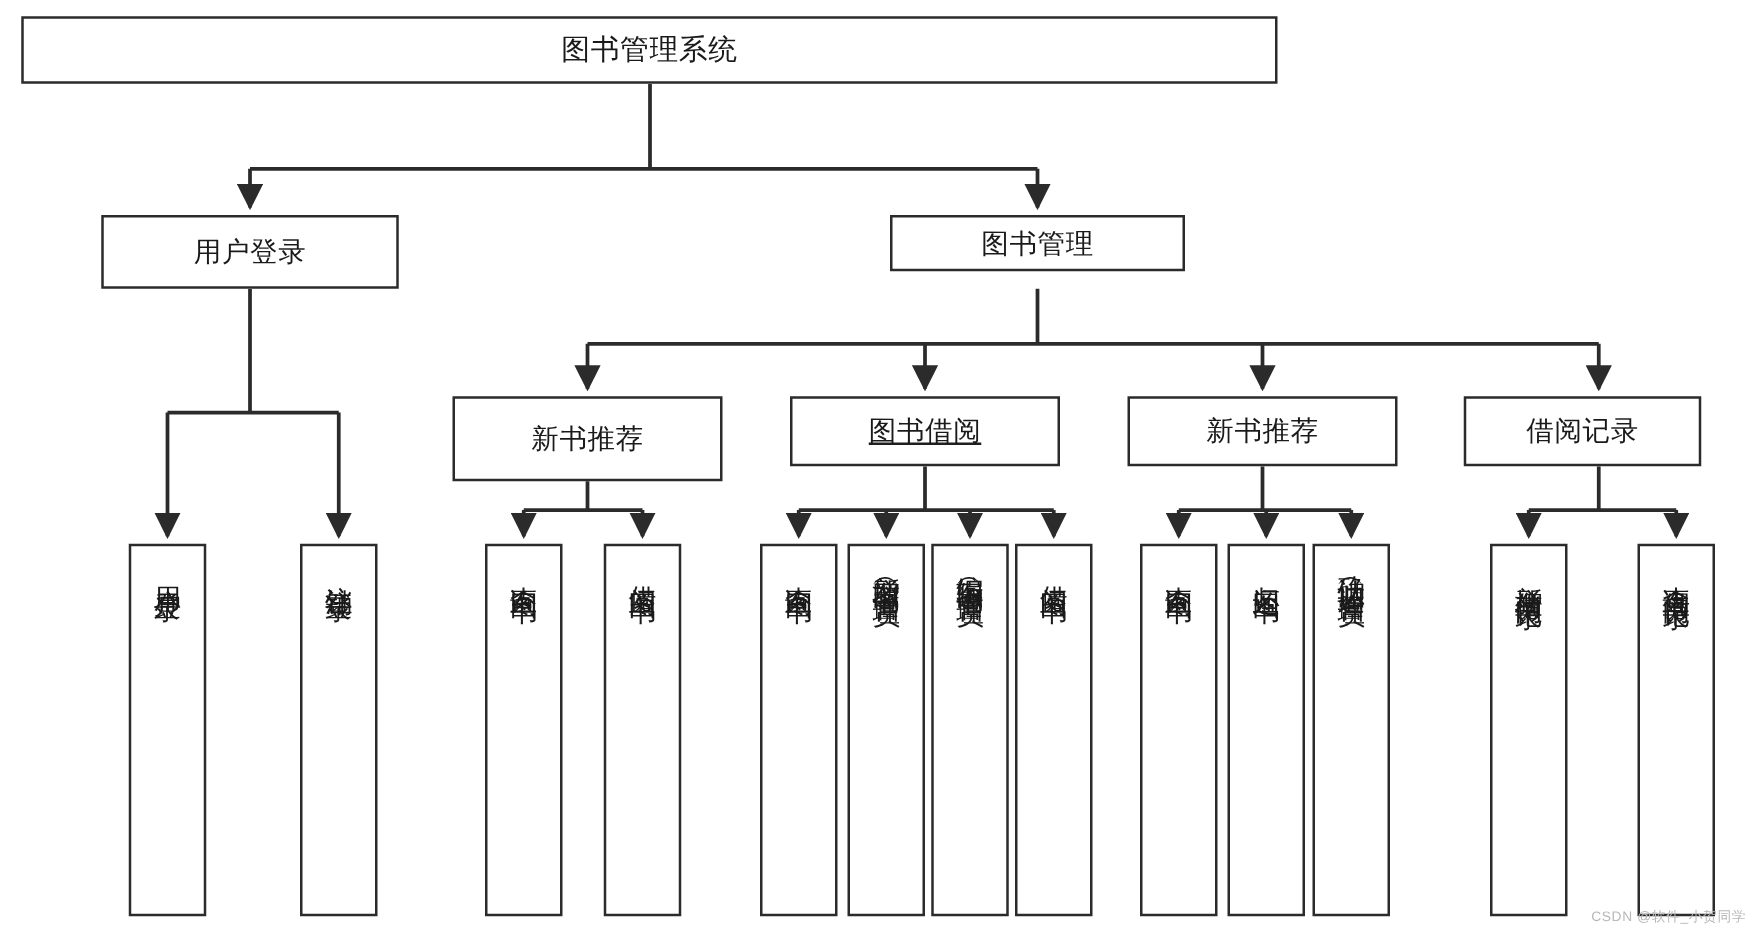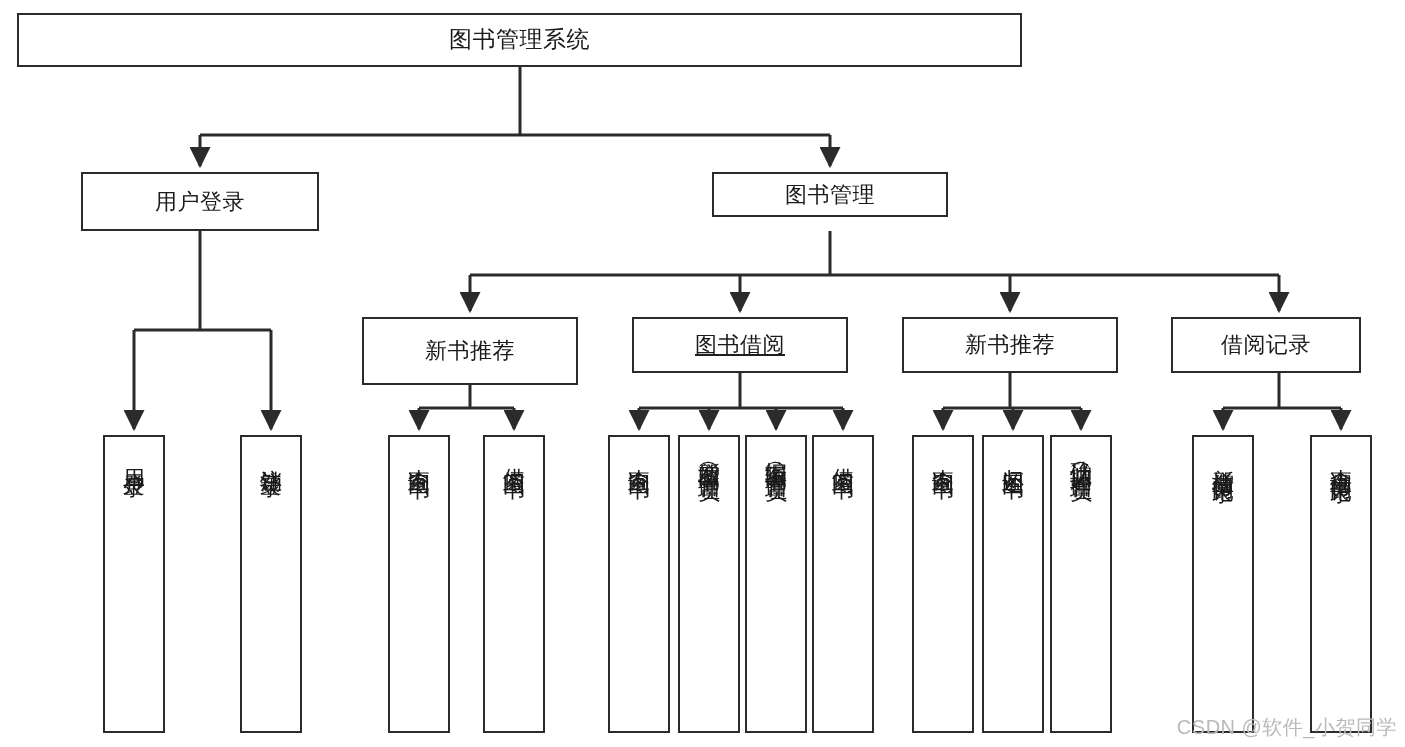--- a/index.html
+++ b/index.html
@@ -79,21 +79,21 @@
   
   .node.leaf.tall {
     padding-top: 6px;
   }
 
   
   #watermark {
     position: absolute;
     right: 8px;
     bottom: 6px;
-    font-size: 20px;
+    font-size: 11px;
     color: #b9b9b9;
     letter-spacing: 0.5px;
     white-space: nowrap;
     user-select: none;
   }
 </style>
 </head>
 <body>
 
 <div id="canvas">

